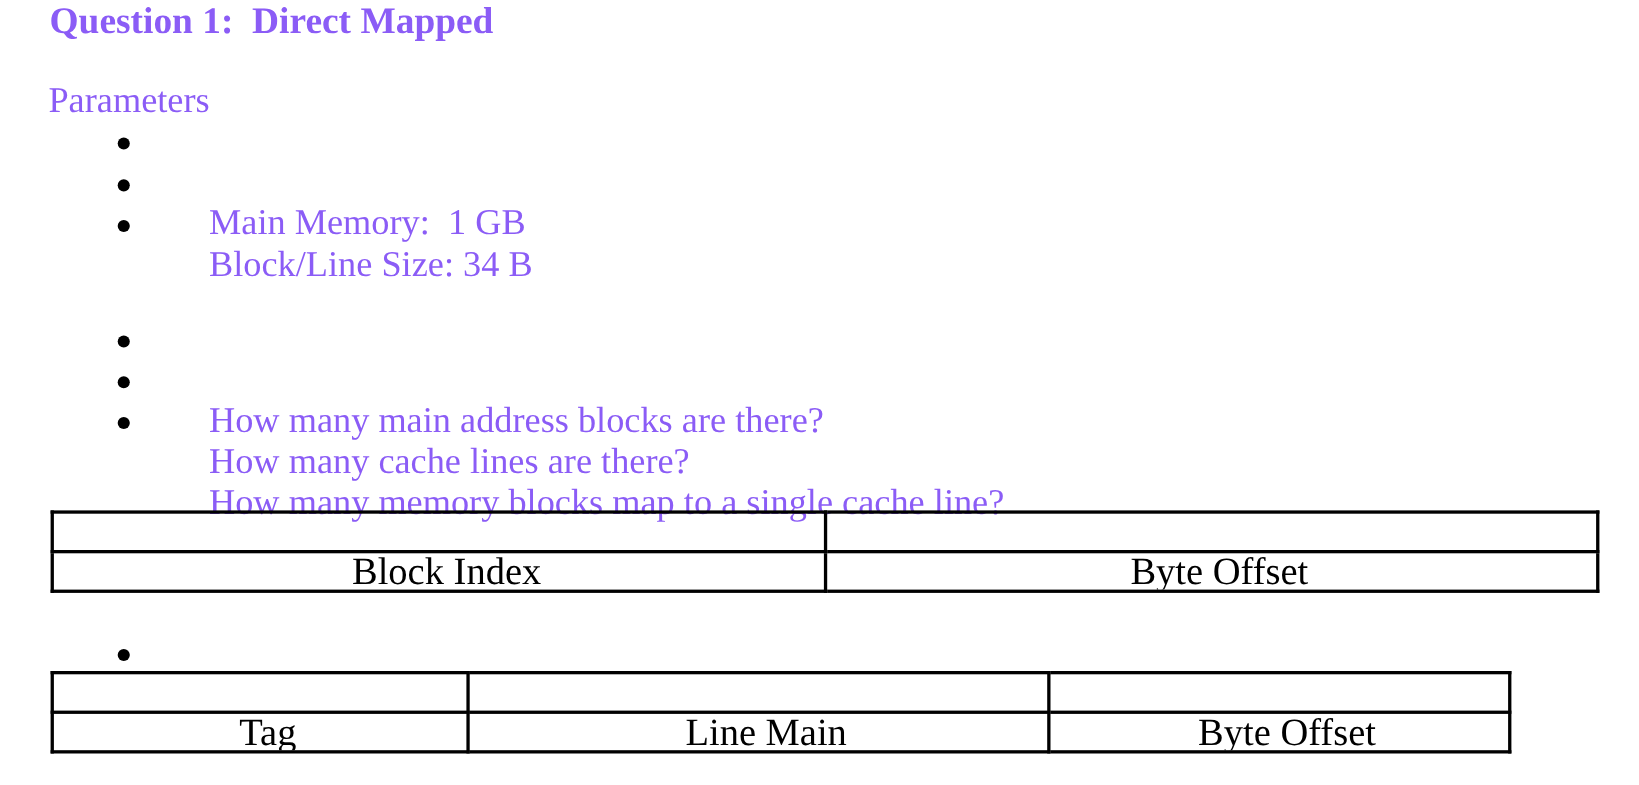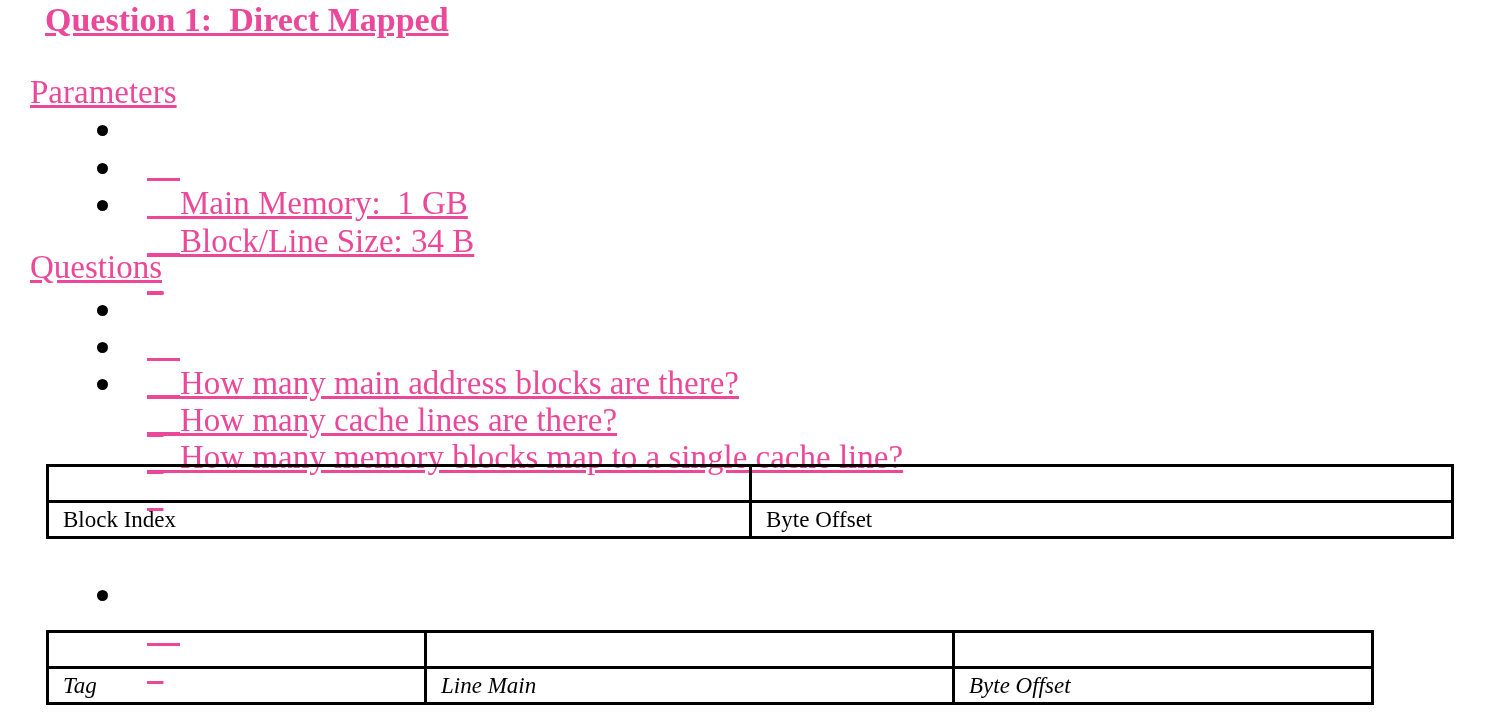--- a/index.html
+++ b/index.html
@@ -14,58 +14,58 @@
     background: #ffffff;
     color: #000000;
     font-family: "Liberation Serif", "DejaVu Serif", serif;
     overflow: hidden;
   }
   .txt {
     position: absolute;
     font-size: 33px;
     line-height: 38px;
     white-space: pre-wrap;
-    color: #ec4899;
-    text-decoration: underline;
+    color: #8b5cf6;
   }
   .doc-title {
     left: 45px;
     top: 1px;
     font-size: 34px;
     font-weight: bold;
   }
-  .heading { left: 30px; }
-  .bullet-item { left: 147px; }
+  .heading { left: 44px; }
+  .bullet-item { left: 157px; }
   .dot {
     position: absolute;
     left: -50px;
     top: 17px;
     width: 11px;
     height: 11px;
     border-radius: 50%;
     background: #000000;
   }
   table.blanks {
     position: absolute;
     left: 46px;
     border-collapse: collapse;
     table-layout: fixed;
   }
   table.blanks td {
     border: 3px solid #000000;
     height: 33px;
     line-height: 33px;
-    font-size: 23px;
+    font-size: 35px;
     padding: 0 0 0 14px;
     white-space: pre-wrap;
     overflow: hidden;
     vertical-align: middle;
+    text-align: center;
   }
   #ram-table  { top: 464px; width: 1405px; }
-  #cache-table{ top: 630px; width: 1325px; font-style: italic; }
+  #cache-table{ top: 610px; width: 1325px; }
 </style>
 </head>
 <body>
 
 <div id="page">
 
   <div class="txt doc-title">Question 1:  Direct Mapped</div>
 
   <div class="txt heading" style="top:73px">Parameters</div>
 
@@ -74,21 +74,20 @@
     <span>Main Memory:  1 GB</span>
   </div>
   <div class="txt bullet-item" style="top:146px">
     <span class="dot"></span>
     <span>Block/Line Size: 34 B</span>
   </div>
   <div class="txt bullet-item" style="top:183px">
     <span class="dot"></span>
   </div>
 
-  <div class="txt heading" style="top:248px">Questions</div>
 
   <div class="txt bullet-item" style="top:288px">
     <span class="dot"></span>
     <span>How many main address blocks are there?</span>
   </div>
   <div class="txt bullet-item" style="top:362px">
     <span class="dot"></span>
     <span>How many memory blocks map to a single cache line?</span>
   </div>
   <div class="txt bullet-item" style="top:325px">

